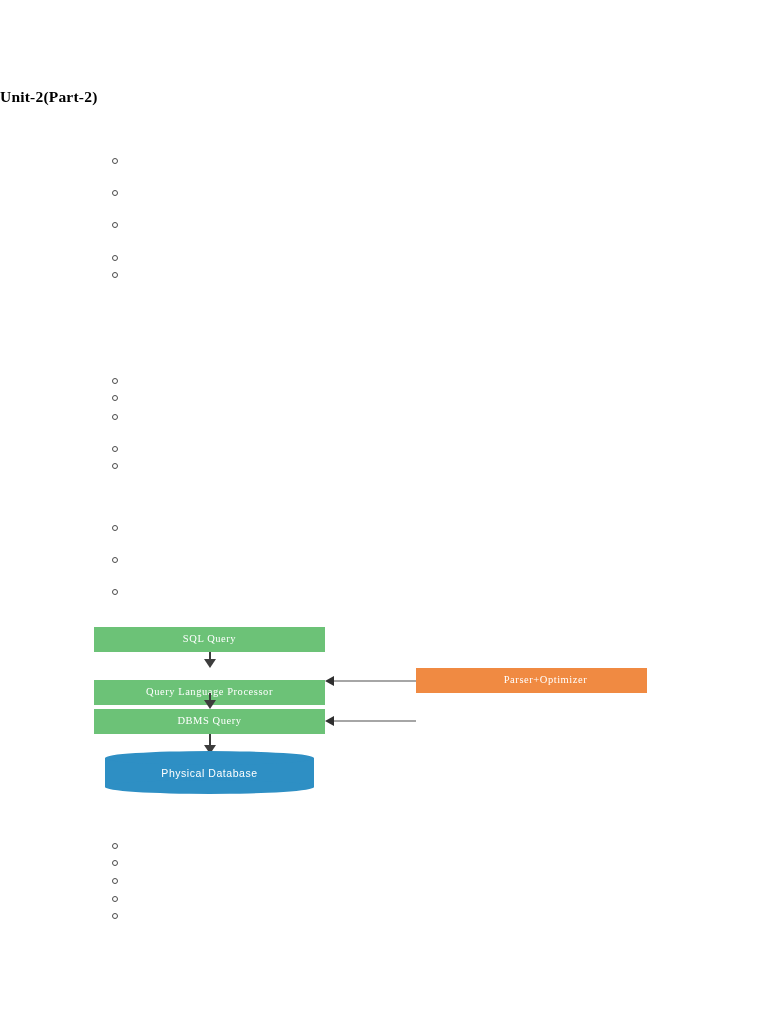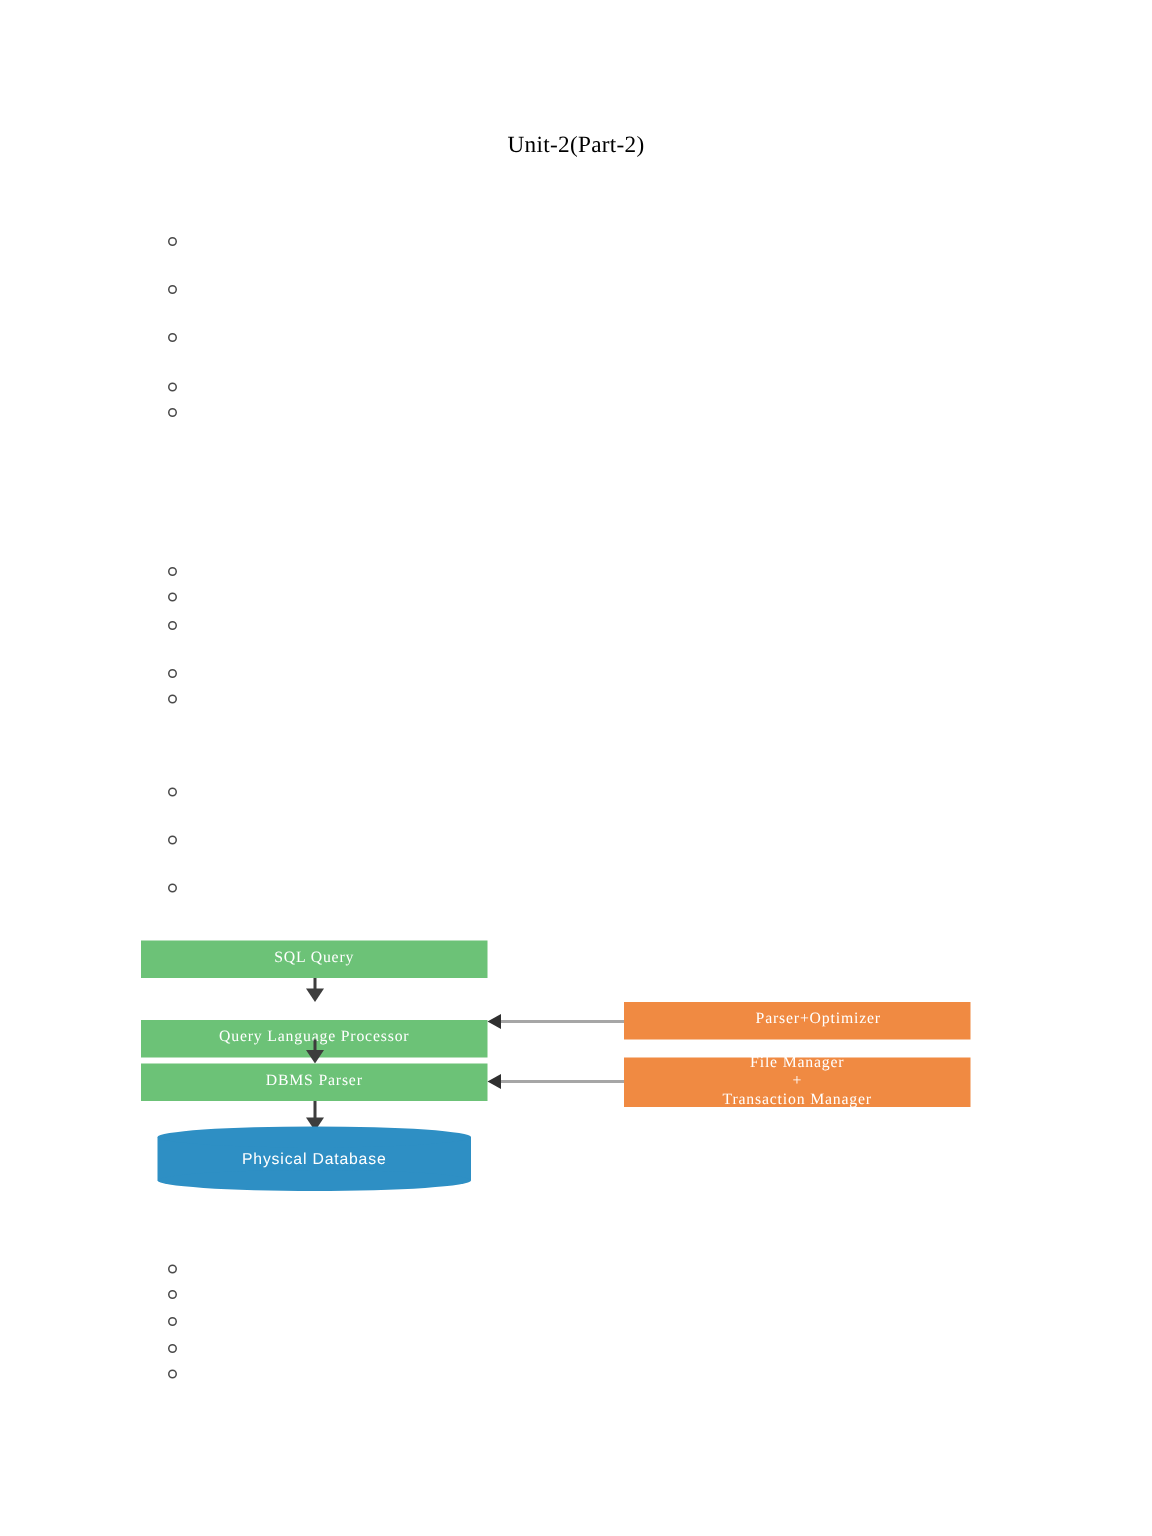--- a/index.html
+++ b/index.html
@@ -20,23 +20,22 @@
     inset: 0;
     background: #ffffff;
   }
 
   
   .doc-title {
     position: absolute;
     left: 0;
     right: 0;
     top: 88px;
-    text-align: center;
     font-family: "Liberation Serif", "DejaVu Serif", serif;
-    font-weight: normal;
+    font-weight: bold;
     font-size: 15.5px;
     letter-spacing: 0.2px;
     color: #000000;
   }
 
   
   .bullet-group {
     position: absolute;
     left: 112px;
   }
@@ -248,21 +247,21 @@
     <div class="node node-green" style="left:94px; top:668px; width:231px; height:25px;margin-top:12px;">
       <span>Query Language Processor</span>
     </div>
 
     <div class="v-arrow" style="left:204px; top:693px; height:16px;">
       <span class="shaft" style="height:9px;"></span>
       <span class="head"></span>
     </div>
 
     <div class="node node-green" style="left:94px; top:709px; width:231px; height:25px;">
-      <span>DBMS Parser</span>
+      <span>DBMS Query</span>
     </div>
 
     <div class="v-arrow" style="left:204px; top:734px; height:20px;">
       <span class="shaft" style="height:13px;"></span>
       <span class="head"></span>
     </div>
 
     <div class="node-cylinder" style="left:105px; top:751px; width:209px; height:43px;">
       <span class="cyl-body"></span>
       <span class="cyl-bottom"></span>
@@ -272,25 +271,20 @@
 
     <div class="node node-orange" style="left:416px; top:668px; width:231px; height:25px;padding-left:28px;">
       <span>Parser+Optimizer</span>
     </div>
 
     <div class="h-arrow" style="left:325px; top:676px; width:91px;">
       <span class="shaft" style="width:82px;"></span>
       <span class="head"></span>
     </div>
 
-    <div class="node node-orange" style="left:416px; top:705px; width:231px; height:33px; flex-direction:column;">
-      <span>File Manager</span>
-      <span>+</span>
-      <span>Transaction Manager</span>
-    </div>
 
     <div class="h-arrow" style="left:325px; top:716px; width:91px;">
       <span class="shaft" style="width:82px;"></span>
       <span class="head"></span>
     </div>
 
   </div>
 
   <div class="bullet-group">
     <div class="bullet-row" style="top:843px">

